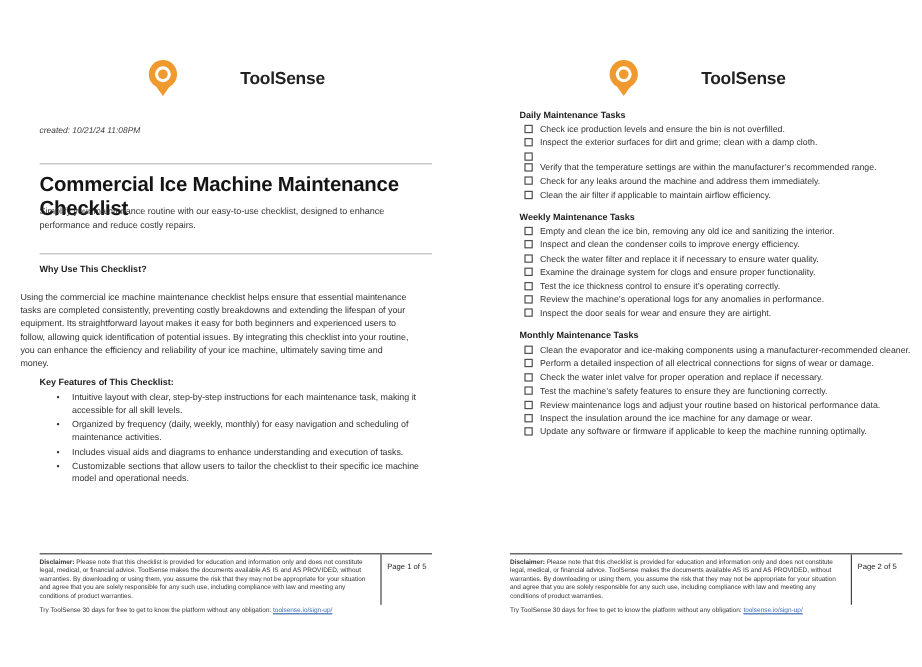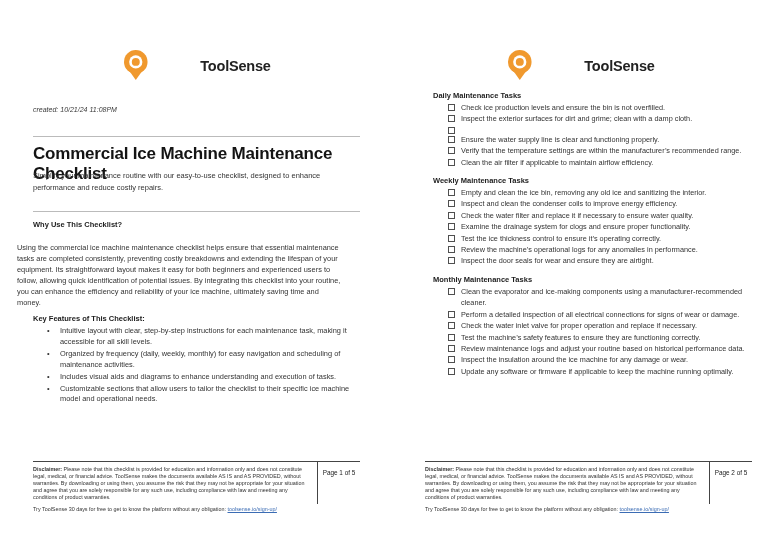--- a/index.html
+++ b/index.html
@@ -32,21 +32,21 @@
            font-size:7.4px; line-height:10.9px; color:#333; }
   #feat-h { position:absolute; left:33px; top:314px; }
   #feat-list { position:absolute; left:47px; top:326px; width:312px; }
   .feat { display:flex; font-size:7.4px; line-height:10.9px; color:#333; margin-bottom:1px; }
   .dot { width:13px; flex:none; font-size:7.4px; }
 
   
   #tasks { position:absolute; left:41px; top:91px; width:327px; }
   .sec-block { margin-bottom:8px; }
   .sec-block .sec-h { margin-bottom:2px; }
-  .row { display:flex; margin-left:15px; align-items:flex-start; }
+  .row { display:flex; margin-left:4px; align-items:flex-start; }
   .cb { width:7px; height:7px; border:1px solid #4f4f4f; background:#fff;
         flex:none; margin:2px 6px 0 0; }
   .cl { font-size:7.3px; line-height:11.4px; color:#333; }
 
   
   .footer { position:absolute; top:461px; left:33px; width:327px;
             border-top:1px solid #444444; }
   .f-text { padding-top:4px; width:278px; font-size:5.4px; line-height:7px; color:#333; }
   .f-text .b { font-weight:bold; }
   .f-trial { margin-top:5px; font-size:5.4px; line-height:7px; color:#333; }
@@ -136,25 +136,25 @@
       </div>
       <div class="row">
         <span class="cb"></span>
         <span class="cl">Inspect the exterior surfaces for dirt and grime; clean with a damp cloth.</span>
       </div>
       <div class="row">
         <span class="cb"></span>
       </div>
       <div class="row">
         <span class="cb"></span>
-        <span class="cl">Ensure the water supply line is clear and functioning properly.</span>
-      </div>
-      <div class="row">
-        <span class="cb"></span>
         <span class="cl">Verify that the temperature settings are within the manufacturer’s recommended range.</span>
+      </div>
+      <div class="row">
+        <span class="cb"></span>
+        <span class="cl">Check for any leaks around the machine and address them immediately.</span>
       </div>
       <div class="row">
         <span class="cb"></span>
         <span class="cl">Clean the air filter if applicable to maintain airflow efficiency.</span>
       </div>
     </div>
 
     <div class="sec-block">
       <h3 class="sec-h">Weekly Maintenance Tasks</h3>
       <div class="row">

